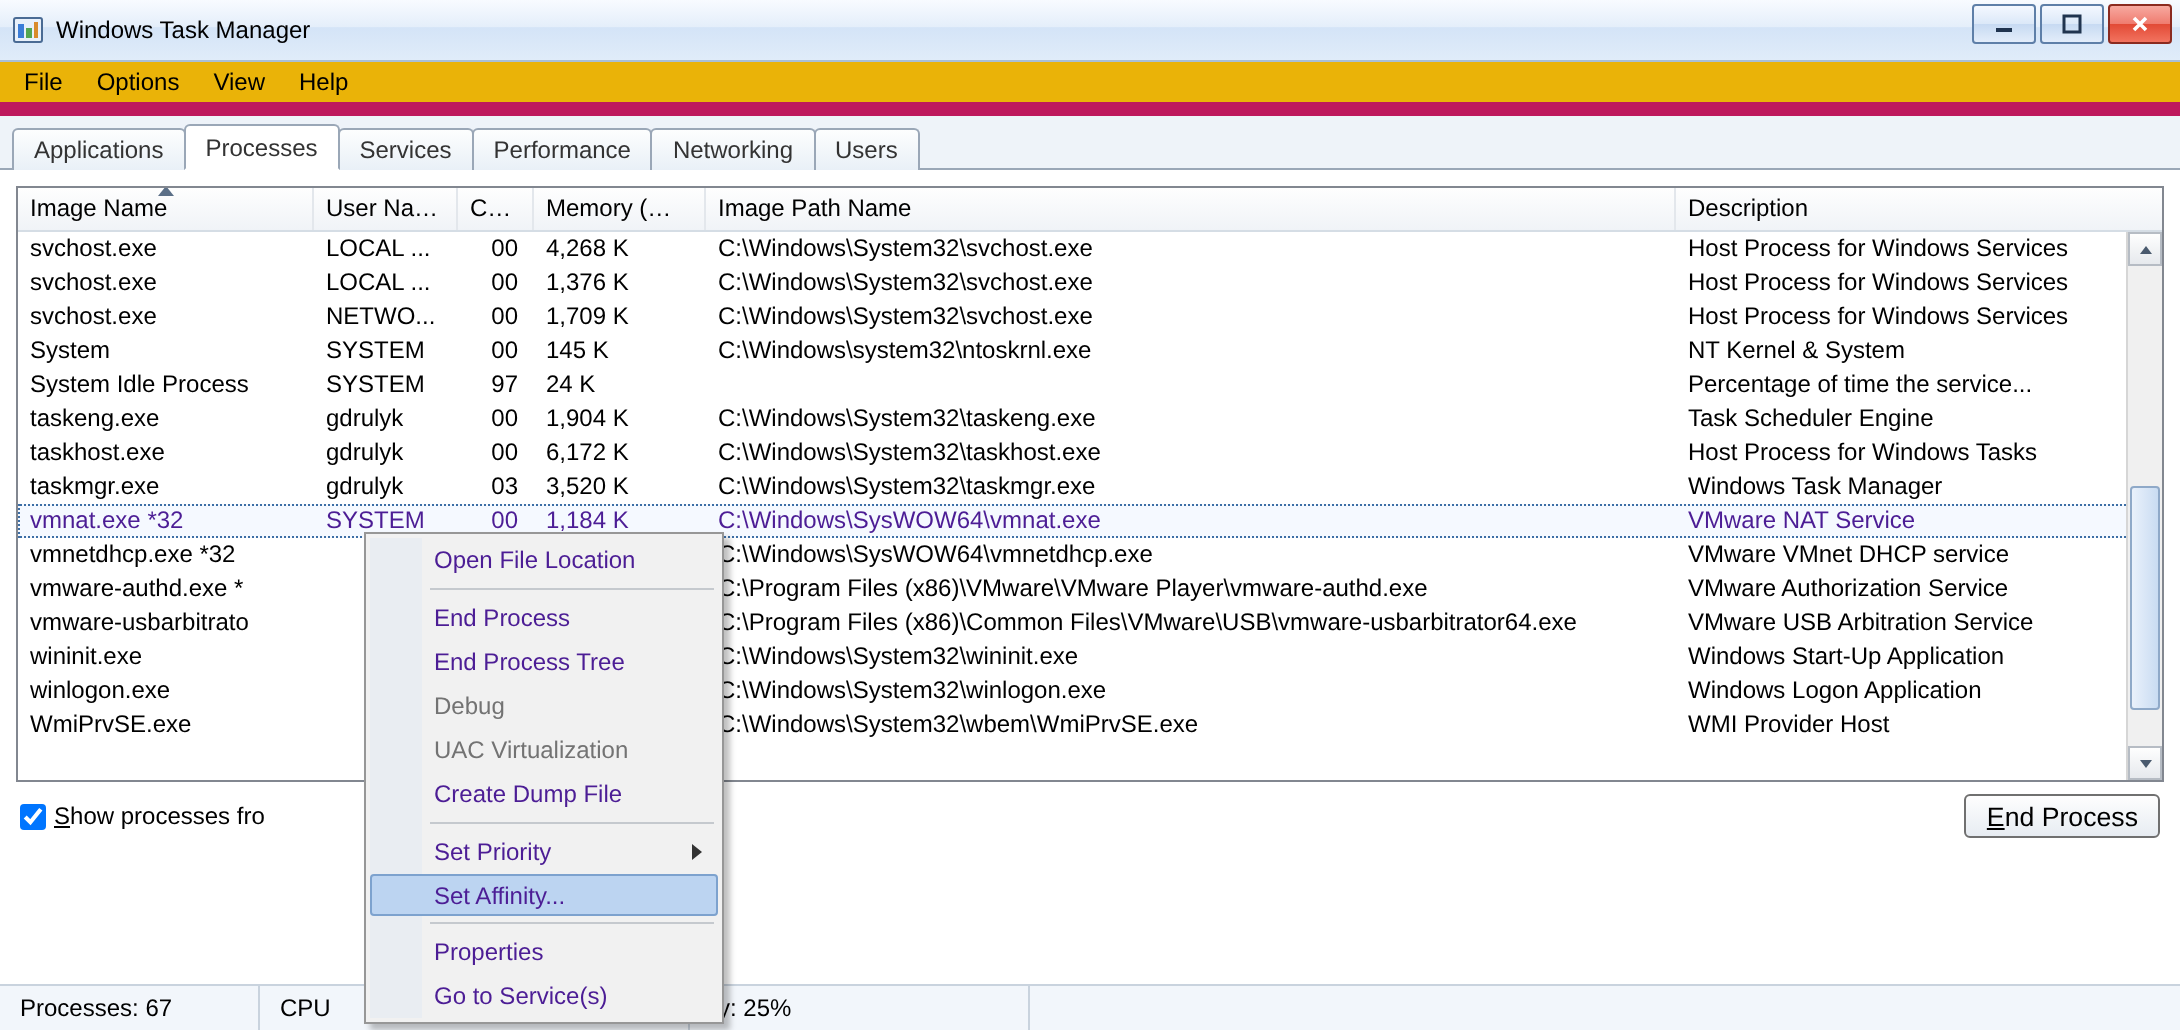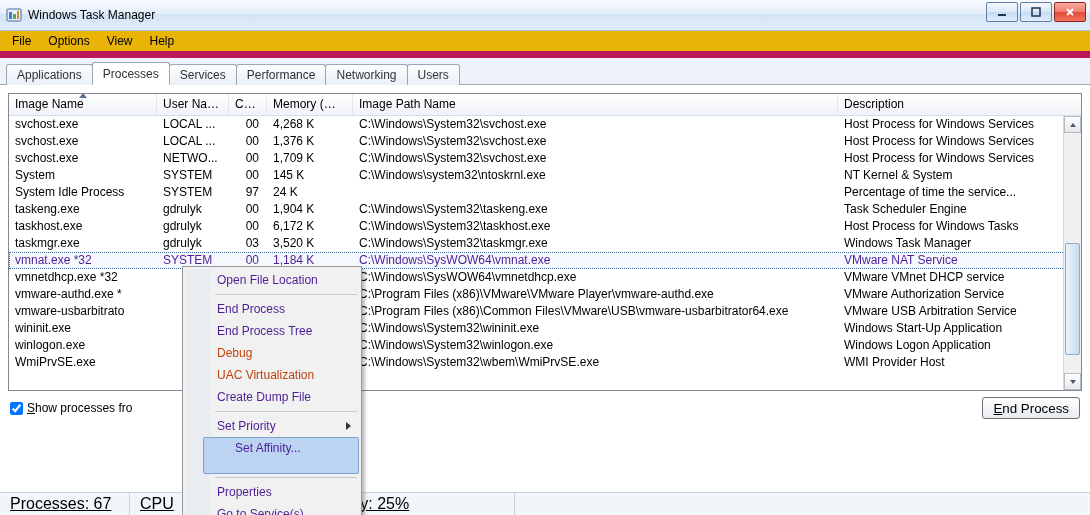--- a/index.html
+++ b/index.html
@@ -167,22 +167,21 @@
     background:linear-gradient(to bottom,#fefefe,#e7ecf2);
     padding: 0 10px;
   }
   
   .statusbar {
     position:absolute; left:0; right:0; bottom:0;
     height:22px;
     background:#f2f6fb;
     border-top:1px solid #c9d3de;
     display:flex; 
-    font-size:16px;
-    text-decoration:underline;
+    font-size:12px;
   }
   .statusbar .cell {
     padding: 0 10px;
     height:100%; display:flex; align-items:center;
     border-right:1px solid #c9d3de;
     box-sizing:border-box;
   }
   .statusbar .cell:last-child{border-right:none;}
   .sc1{width:130px;} .sc2{width:215px;} .sc3{flex:0 0 170px;}
   
@@ -199,27 +198,26 @@
   .cm-gutter {
     position:absolute; left:2px; top:2px; bottom:2px; width:26px;
     background:#e9edf2;
   }
   .cm-item {
     position:relative;
     padding: 4px 18px 4px 32px;
     color:#4c1d95;
     white-space:nowrap;
   }
-  .cm-item.disabled { color:#c2410c; }
+  .cm-item.disabled { color:#737373; }
   .cm-item.hover {
     background:#bcd4f1;
     border:1px solid #7da2ce;
     border-radius:2px;
-    padding: 3px 17px 18px 31px;
-    margin-left: 18px;
+    padding: 3px 17px 2px 31px;
   }
   .cm-sep {
     height:1px; background:#c5c9ce; margin:3px 2px 3px 30px;
   }
   .cm-arrow {
     position:absolute; right:8px; top:50%; transform:translateY(-50%);
     width:0;height:0;border-top:4px solid transparent;border-bottom:4px solid transparent;border-left:5px solid #333;
   }
   .underline { text-decoration:underline; }
 </style>

